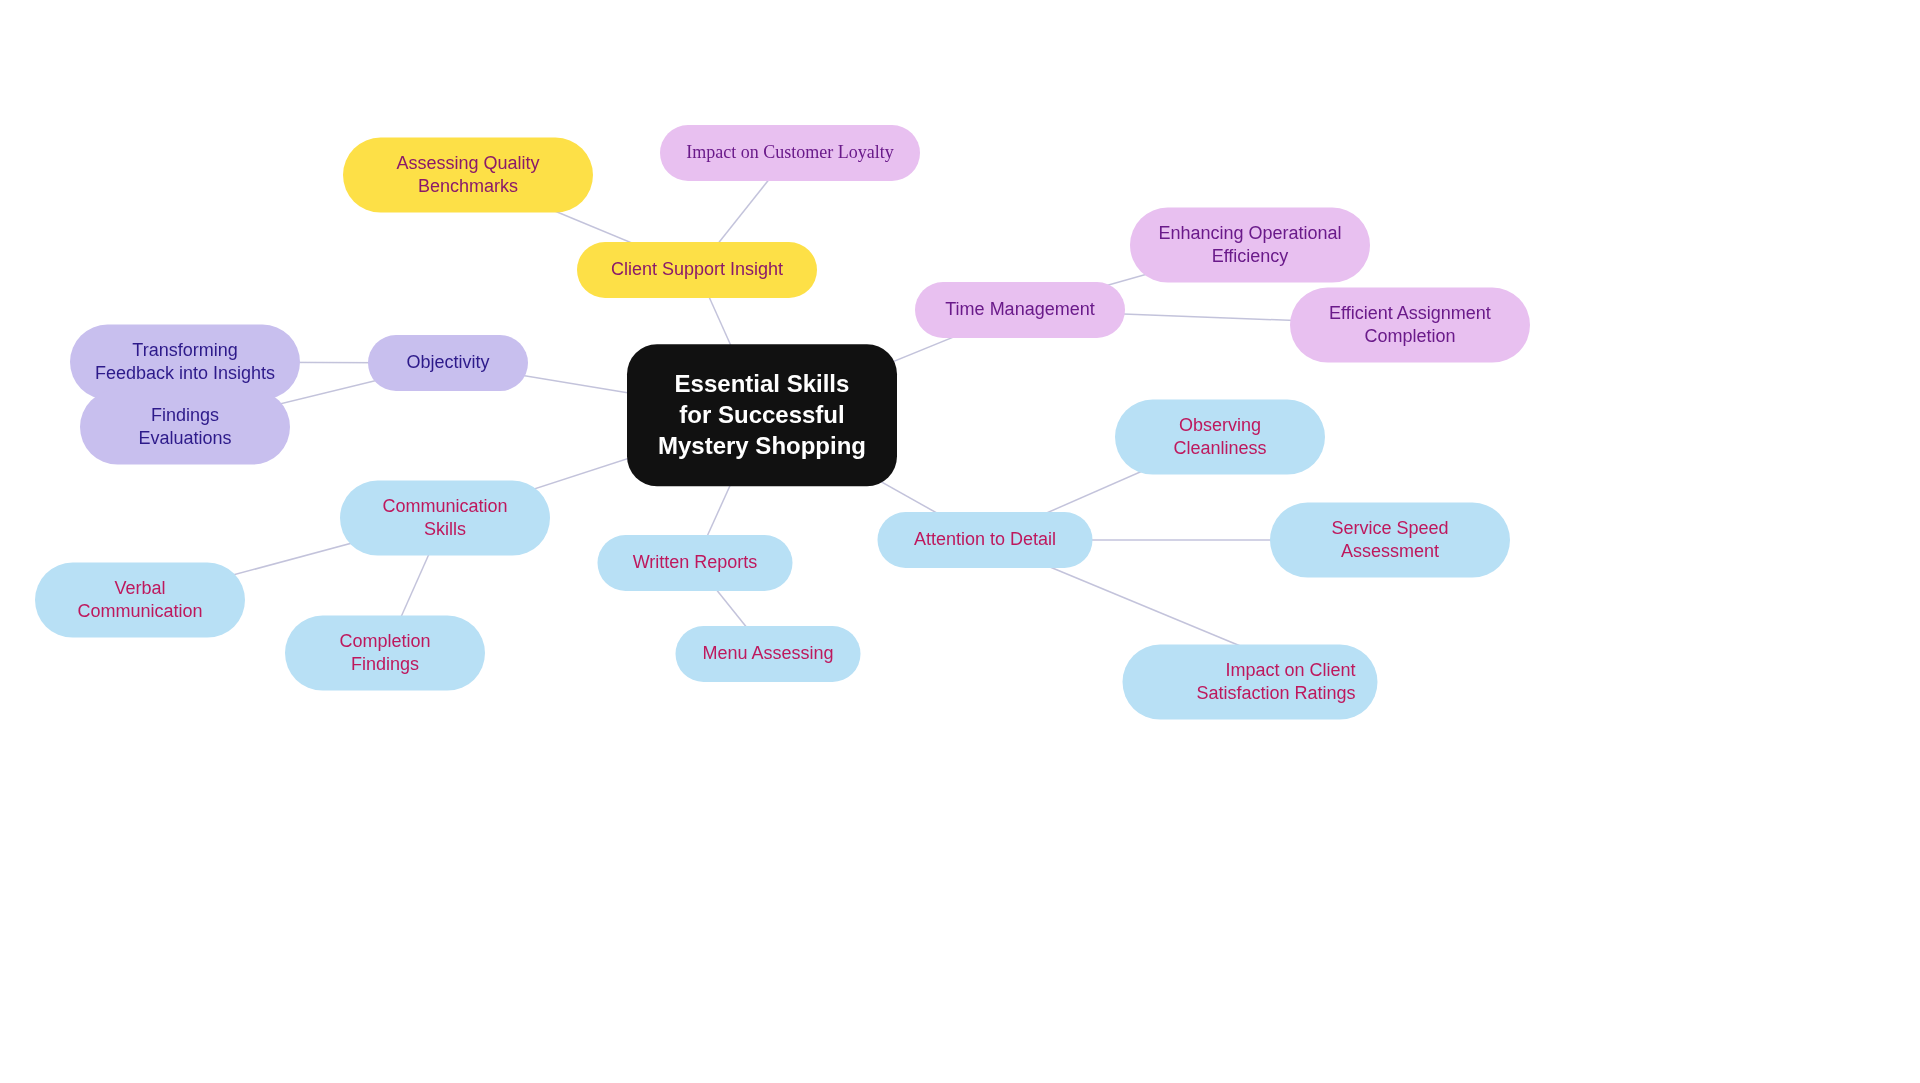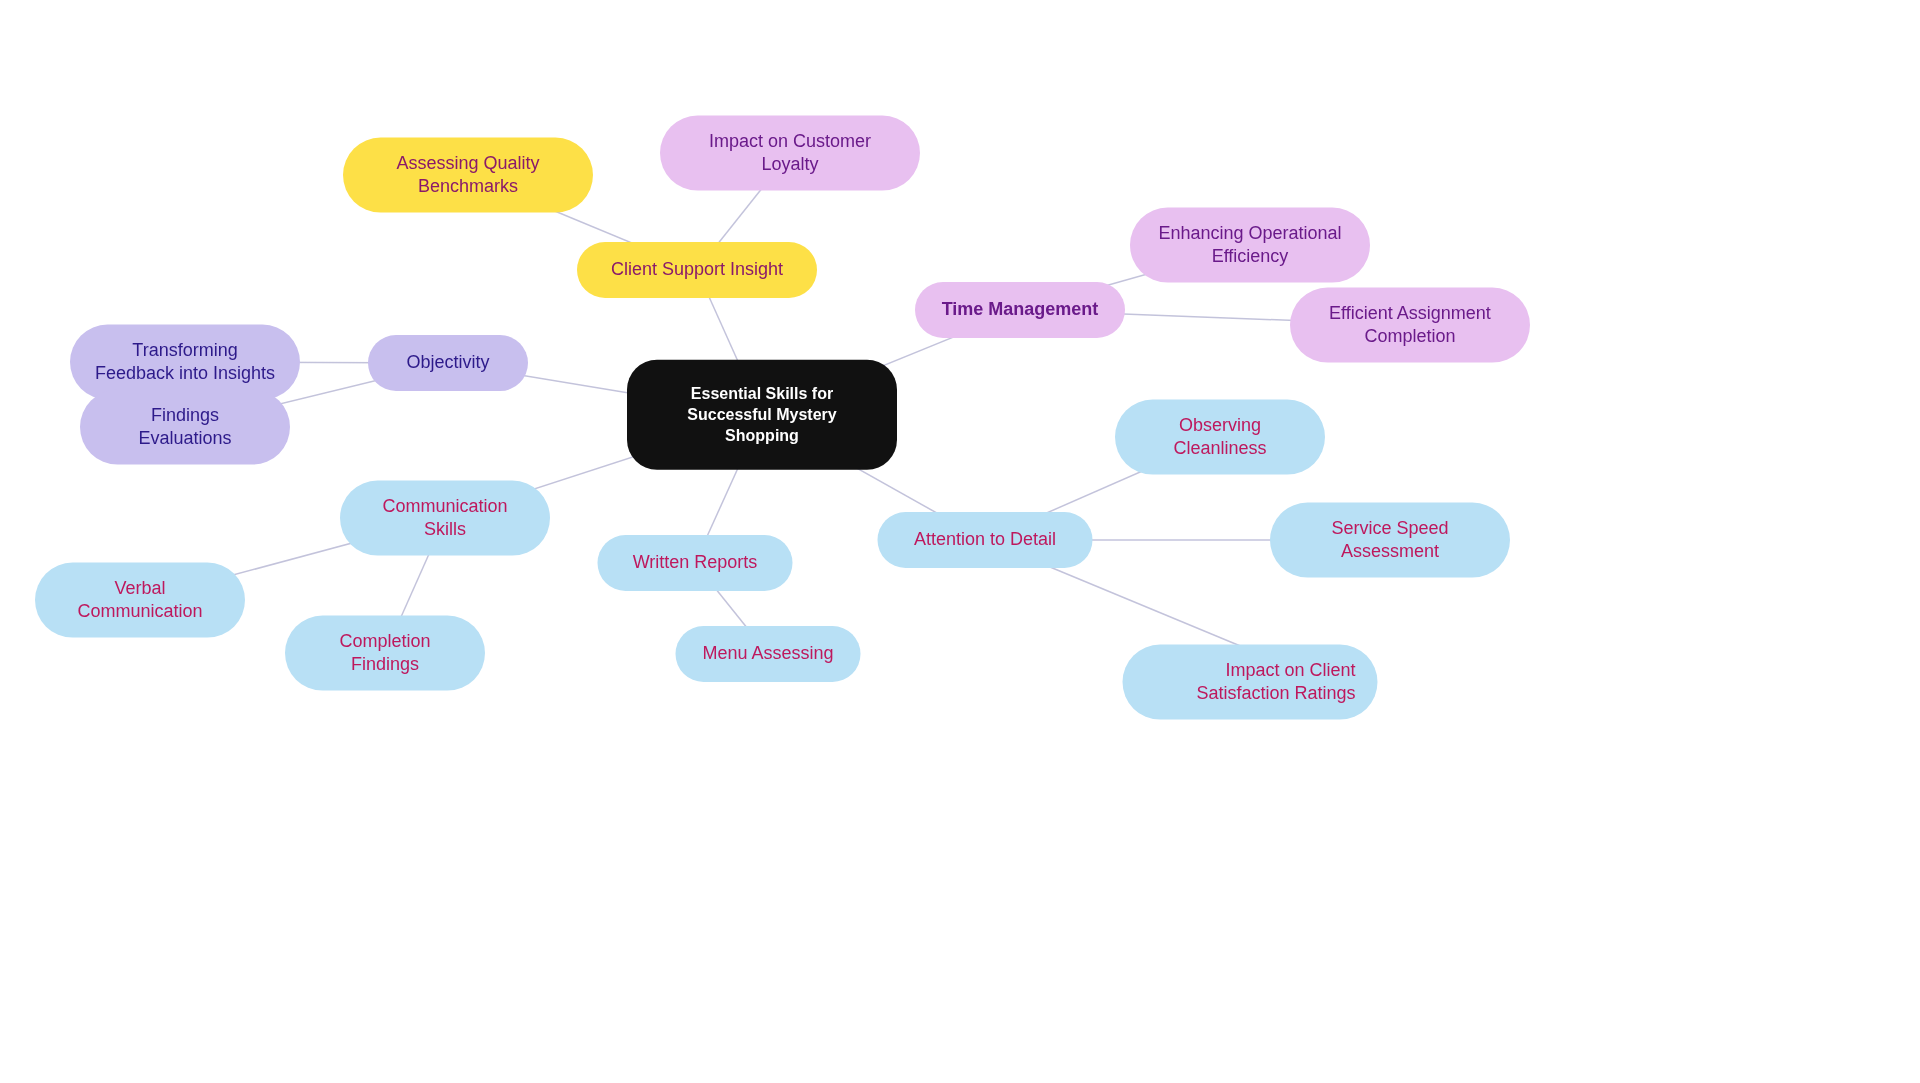--- a/index.html
+++ b/index.html
@@ -27,21 +27,21 @@
       text-align: center;
       padding: 14px 22px;
       font-size: 18px;
       font-weight: 500;
       line-height: 1.3;
       transform: translate(-50%, -50%);
     }
     .node-center {
       background: #111111;
       color: #ffffff;
-      font-size: 16px;
+      font-size: 24px;
       font-weight: 600;
       border-radius: 30px;
       width: 280px;
       padding: 24px 30px;
     }
     .node-purple {
       background: #c8bfee;
       color: #2d1a8a;
       border: none;
     }
@@ -85,22 +85,22 @@
     <line x1="985" y1="540" x2="1250" y2="650" stroke="#aaaacc" stroke-width="1.5" opacity="0.7"></line>
   </svg>
 
 <div id="nodes-container">
     <div class="node node-center" style="left: 762px; top: 415px; width: 270px;">Essential Skills for Successful Mystery Shopping</div>
     <div class="node node-purple" style="left: 448px; top: 363px; width: 160px; min-height: 56px;">Objectivity</div>
     <div class="node node-purple" style="left: 185px; top: 362px; width: 230px; min-height: 72px;">Transforming Feedback into Insights</div>
     <div class="node node-purple" style="left: 185px; top: 427px; width: 210px; min-height: 56px;">Findings Evaluations</div>
     <div class="node node-pink" style="left: 468px; top: 175px; width: 250px; min-height: 56px;">Assessing Quality Benchmarks</div>
     <div class="node node-pink" style="left: 697px; top: 270px; width: 240px; min-height: 56px;">Client Support Insight</div>
-    <div class="node node-pink-light" style="left: 790px; top: 153px; width: 260px; min-height: 56px;">Impact on Customer Loyalty</div>
-    <div class="node node-pink-light" style="left: 1020px; top: 310px; width: 210px; min-height: 56px; font-weight: bold;">Time Management</div>
+    <div class="node node-pink-light" style="left: 790px; top: 153px; width: 260px; min-height: 56px; font-family: Liberation Serif, serif;">Impact on Customer Loyalty</div>
+    <div class="node node-pink-light" style="left: 1020px; top: 310px; width: 210px; min-height: 56px;">Time Management</div>
     <div class="node node-pink-light" style="left: 1250px; top: 245px; width: 240px; min-height: 72px;">Enhancing Operational Efficiency</div>
     <div class="node node-pink-light" style="left: 1410px; top: 325px; width: 240px; min-height: 72px;">Efficient Assignment Completion</div>
     <div class="node node-blue" style="left: 445px; top: 518px; width: 210px; min-height: 56px;">Communication Skills</div>
     <div class="node node-blue" style="left: 140px; top: 600px; width: 210px; min-height: 56px;">Verbal Communication</div>
     <div class="node node-blue" style="left: 385px; top: 653px; width: 200px; min-height: 56px;">Completion Findings</div>
     <div class="node node-blue" style="left: 695px; top: 563px; width: 195px; min-height: 56px;">Written Reports</div>
     <div class="node node-blue" style="left: 768px; top: 654px; width: 185px; min-height: 56px;">Menu Assessing</div>
     <div class="node node-blue" style="left: 985px; top: 540px; width: 215px; min-height: 56px;">Attention to Detail</div>
     <div class="node node-blue" style="left: 1220px; top: 437px; width: 210px; min-height: 56px;">Observing Cleanliness</div>
     <div class="node node-blue" style="left: 1390px; top: 540px; width: 240px; min-height: 56px;">Service Speed Assessment</div>

